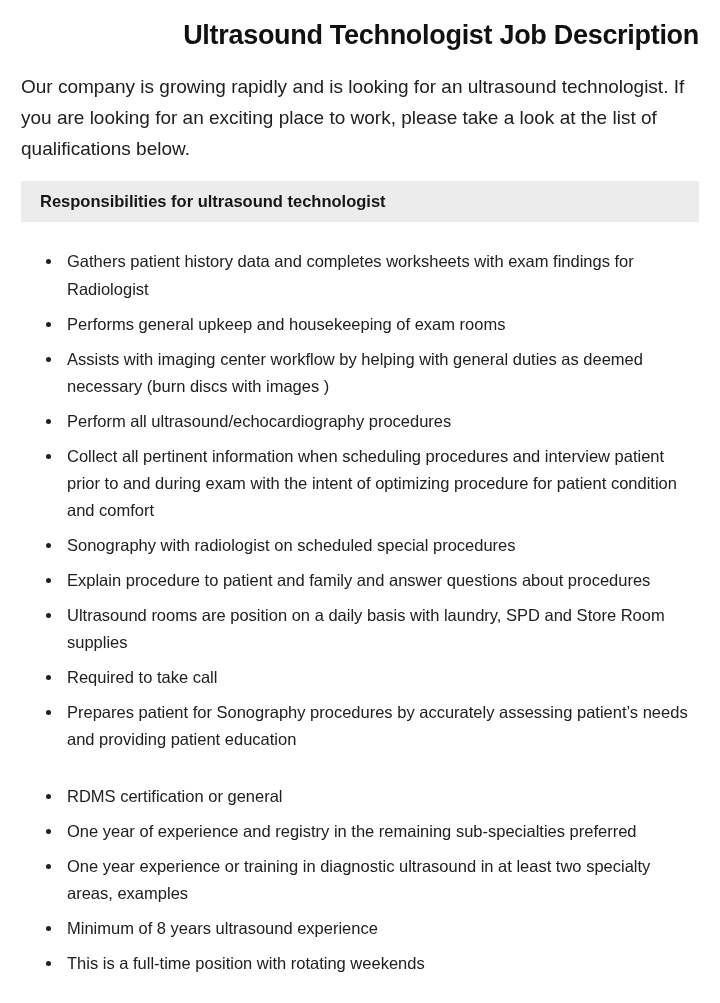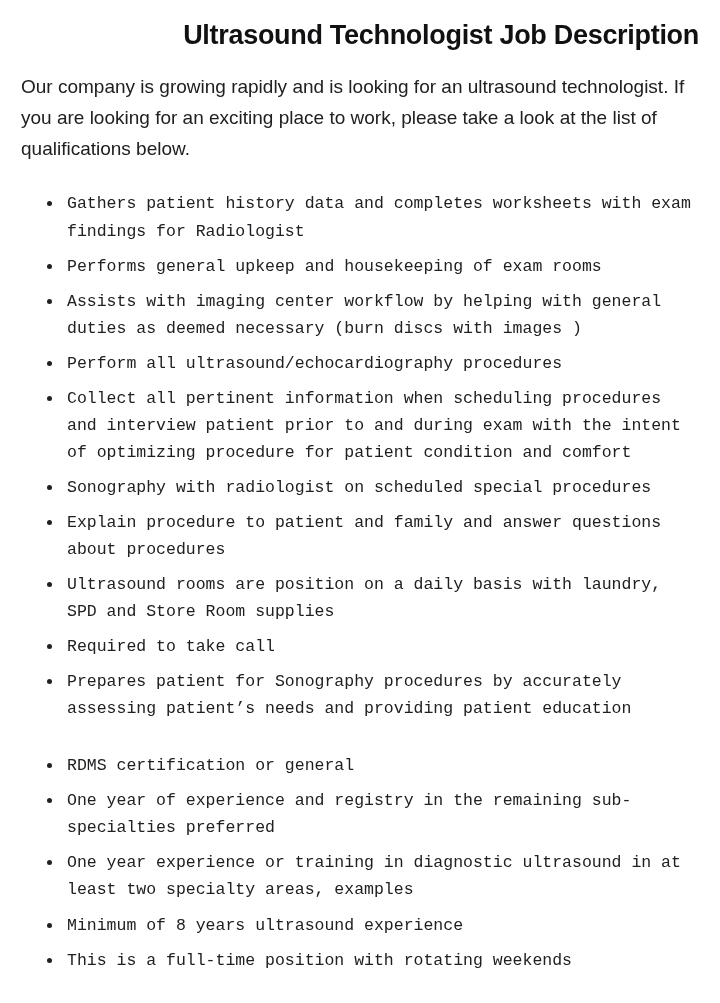--- a/index.html
+++ b/index.html
@@ -46,34 +46,36 @@
   .bullet-list {
     margin: 26px 0 30px 0;
     padding: 0 4px 0 42px;
     font-size: 16.5px;
     line-height: 1.64;
     color: #202022;
   }
   .bullet-list li {
     margin-bottom: 8px;
     padding-left: 4px;
-    font-family: Liberation Mono, monospace;
   }
   .bullet-list li:last-child { margin-bottom: 0; }
 </style>
 </head>
 <body>
 
 <div class="page">
 
   <h1 class="doc-title">Ultrasound Technologist Job Description</h1>
 
   <p class="intro">Our company is growing rapidly and is looking for an ultrasound technologist. If you are looking for an exciting place to work, please take a look at the list of qualifications below.</p>
 
   <section class="section">
+    <div class="section-header">
+      <span>Responsibilities for ultrasound technologist</span>
+    </div>
     <ul class="bullet-list">
         <li>Gathers patient history data and completes worksheets with exam findings for Radiologist</li>
         <li>Performs general upkeep and housekeeping of exam rooms</li>
         <li>Assists with imaging center workflow by helping with general duties as deemed necessary (burn discs with images )</li>
         <li>Perform all ultrasound/echocardiography procedures</li>
         <li>Collect all pertinent information when scheduling procedures and interview patient prior to and during exam with the intent of optimizing procedure for patient condition and comfort</li>
         <li>Sonography with radiologist on scheduled special procedures</li>
         <li>Explain procedure to patient and family and answer questions about procedures</li>
         <li>Ultrasound rooms are position on a daily basis with laundry, SPD and Store Room supplies</li>
         <li>Required to take call</li>

